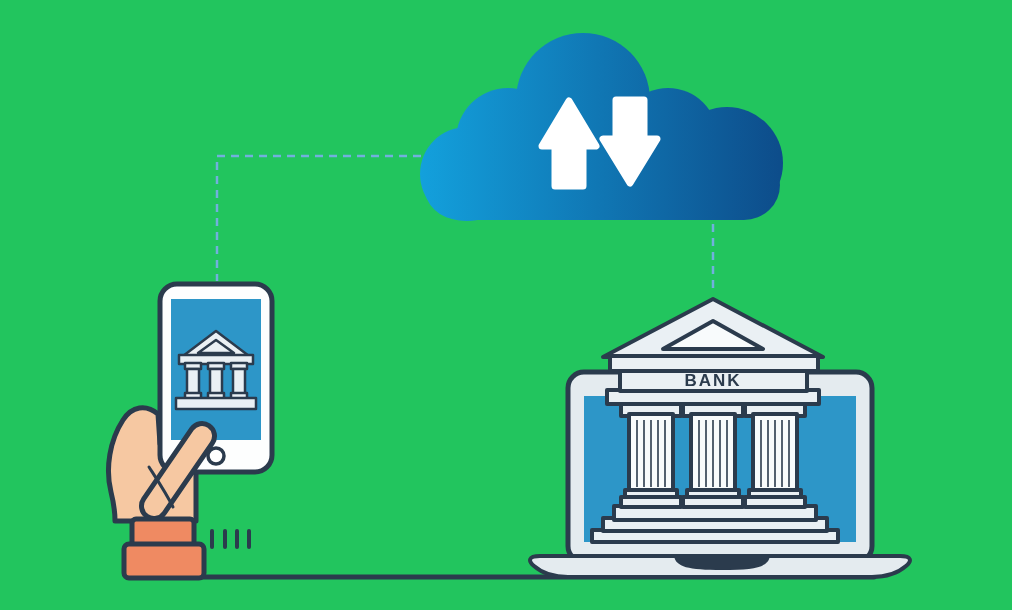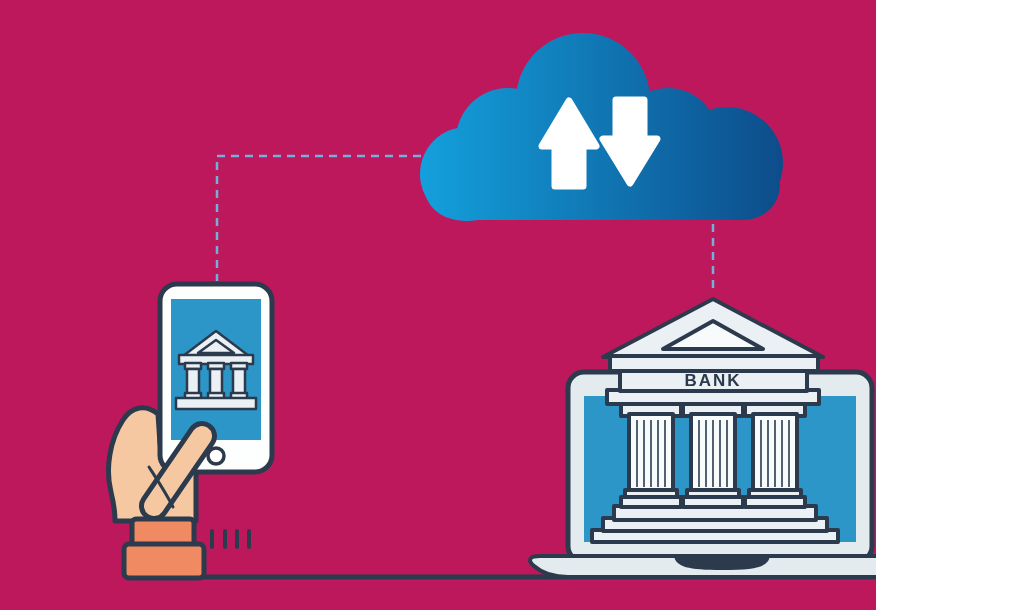--- a/index.html
+++ b/index.html
@@ -1,16 +1,16 @@
 <!DOCTYPE html>
 <html style="--outline-navy: #2B3B4D; --screen-blue: #2D96C8; --cloud-gradient-left: #13A0DC; --cloud-gradient-right: #0D4C8A; --connector-dash-blue: #72B0DD; --laptop-gray: #E4EBEF; --bank-light: #EAF0F4; --column-fill: #F8FBFC; --skin-tone: #F6C8A2; --sleeve-orange: #EF8A62; --phone-white: #FDFEFE; --white: #FFFFFF;"><head>
 <meta charset="utf-8">
 <style>
   html,body{margin:0;padding:0;background:#fff;}
-  #canvas{position:relative;width:876px;height:610px;background:#be185d;overflow:hidden;
+  #canvas{position:relative;width:1012px;height:610px;background:#22c55e;overflow:hidden;
           font-family:"Liberation Sans",sans-serif;}
   svg{display:block;}
   text{font-family:"Liberation Sans",sans-serif;font-weight:bold;}
 </style>
 </head>
 <body>
 
 <div id="canvas">
 <svg width="1024" height="610" viewBox="0 0 1024 610">
   <defs>

